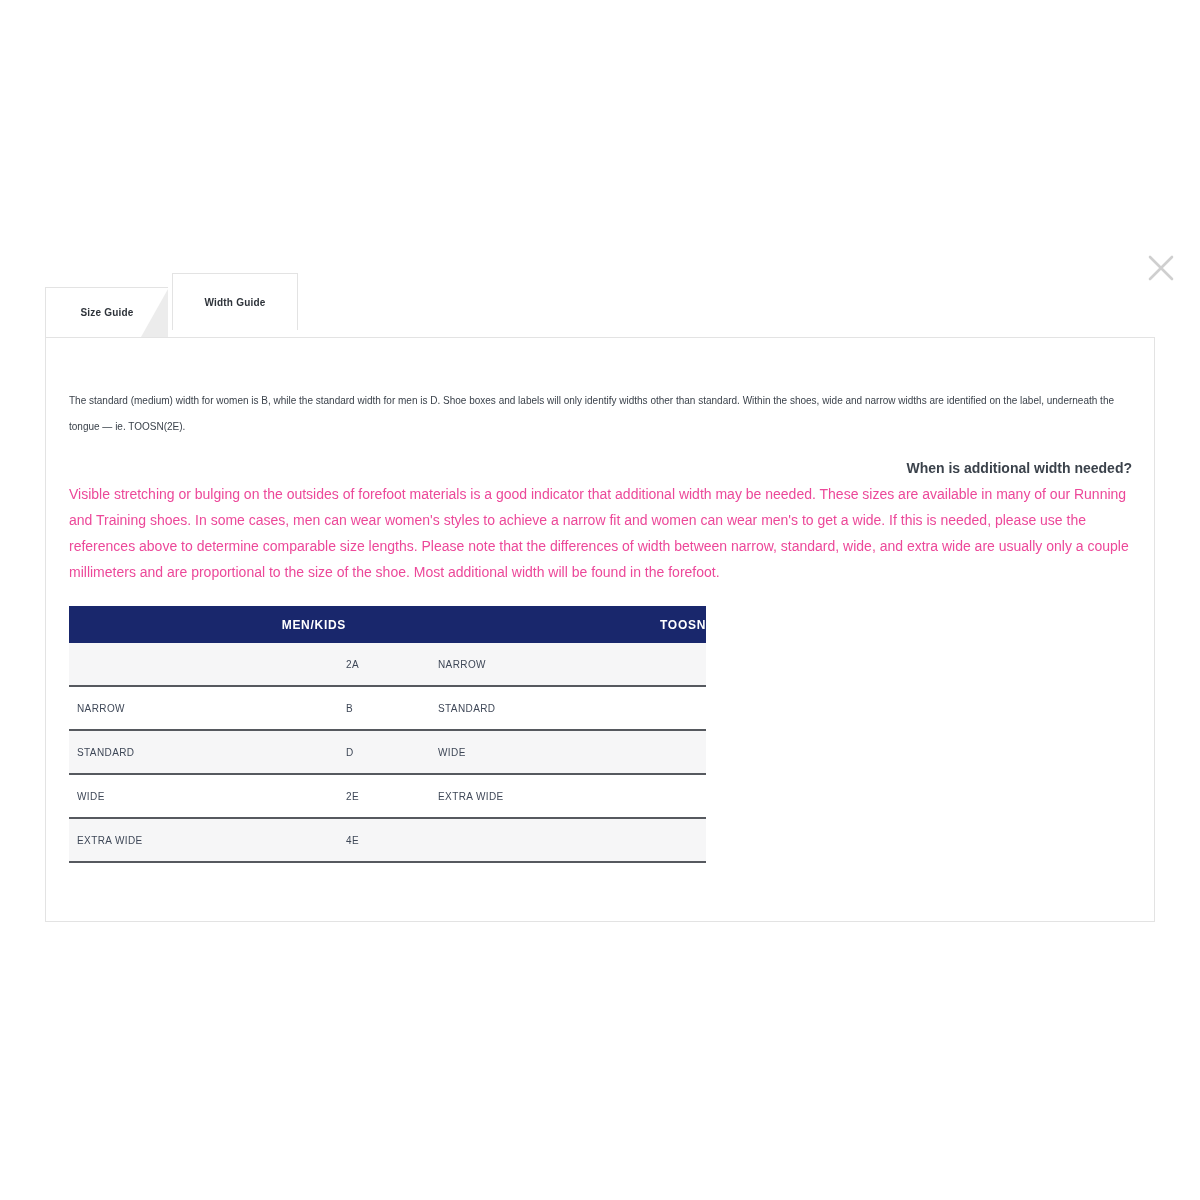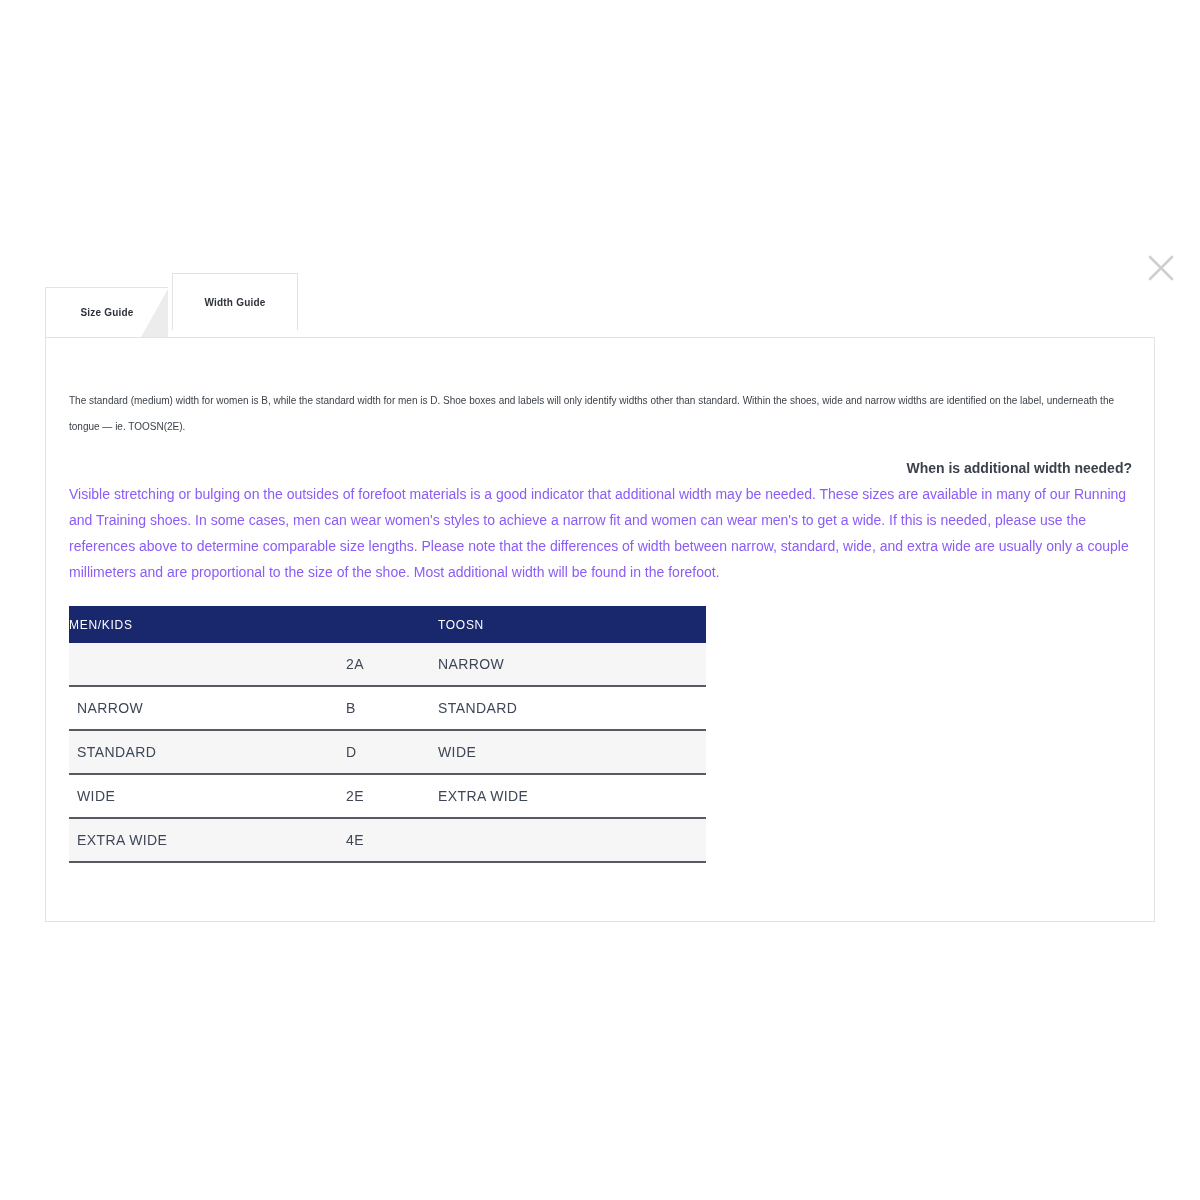--- a/index.html
+++ b/index.html
@@ -22,31 +22,31 @@
   .tab-width{left:172px;top:273px;width:126px;height:57px;
     border:1px solid #e3e3e3;border-bottom:none;z-index:3;}
 
   
   .panel{position:absolute;left:45px;top:337px;width:1110px;height:585px;
     box-sizing:border-box;border:1px solid #e3e3e3;background:#ffffff;z-index:2;}
   .content{padding:50px 22px 0 23px;}
 
   .para{margin:0 0 15px 0;font-size:10px;line-height:26px;color:#3b424b;text-align:left;}
   .sec-head{margin:0;font-size:14px;line-height:26px;font-weight:bold;color:#3b424b;text-align:right;}
-  .para2{margin:0 0 21px 0;font-size:14px;line-height:26px;color:#8b5cf6;}
+  .para2{margin:0 0 21px 0;font-size:14px;line-height:26px;color:#ec4899;}
 
   
   .wtable{width:637px;}
   .thead{display:grid;grid-template-columns:277px 92px 268px;height:37px;
     align-items:center;background:#19276c;}
-  .hc{color:#ffffff;font-size:12px;font-weight:normal;letter-spacing:.7px;text-align:left;}
+  .hc{color:#ffffff;font-size:12px;font-weight:bold;letter-spacing:.7px;text-align:right;}
   .trow{display:grid;grid-template-columns:277px 92px 268px;height:42px;
     align-items:center;border-bottom:2px solid #56595f;background:#ffffff;}
   .trow.alt{background:#f6f6f7;}
-  .tc{font-size:14px;color:#3e4757;letter-spacing:.4px;}
+  .tc{font-size:10px;color:#3e4757;letter-spacing:.4px;}
   .tc.c1{padding-left:8px;}
 </style>
 </head>
 <body>
 
 <div class="stage">
 
   <button class="close-btn" aria-label="Close">
     <svg width="38" height="38" viewBox="0 0 38 38">
       <path d="M8 8 L30 30 M30 8 L8 30" stroke="#cfcfcf" stroke-width="2.6" stroke-linecap="round" fill="none"></path>

